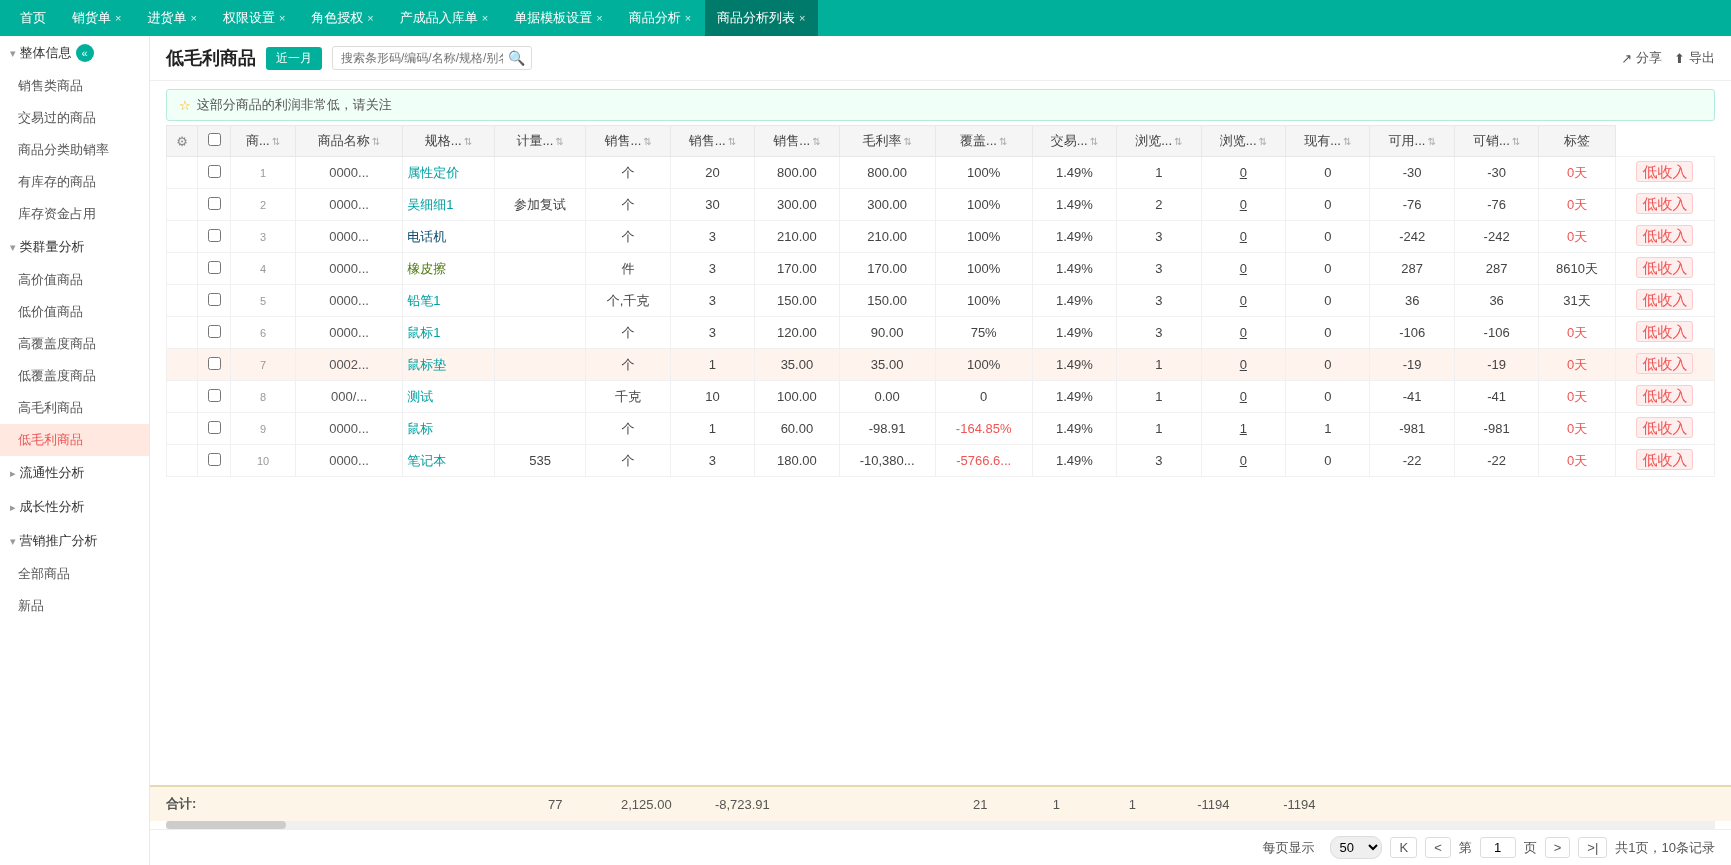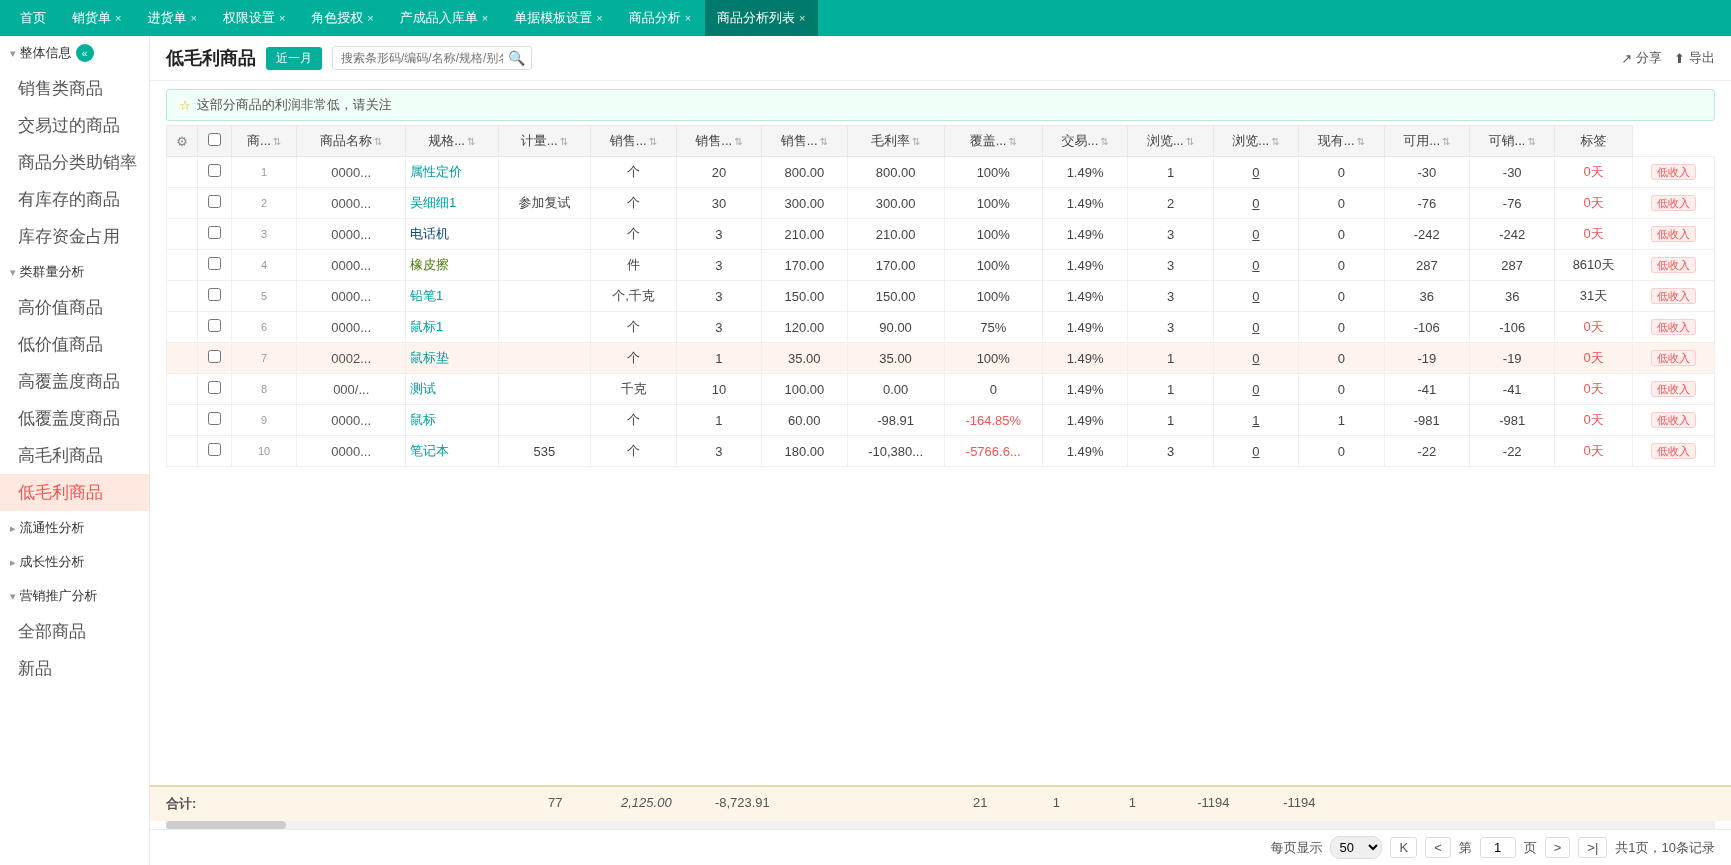--- a/index.html
+++ b/index.html
@@ -47,21 +47,21 @@
       padding: 8px 10px;
       color: #333;
       font-size: 13px;
       cursor: pointer;
     }
     .sidebar-group-header .arrow { margin-right: 4px; color: #999; font-size: 11px; }
     .sidebar-item {
       padding: 7px 10px 7px 18px;
       color: #555;
       cursor: pointer;
-      font-size: 17px;
+      font-size: 13px;
     }
     .sidebar-item.active { background: #ffe8e0; color: #e55; }
 
     
     .content-area {
       flex: 1;
       display: flex;
       flex-direction: column;
       overflow: hidden;
       background: #fff;
@@ -179,50 +179,52 @@
       white-space: nowrap;
     }
     tbody td.text-left { text-align: left; }
     tbody td.red { color: #e55; }
     .tag-badge {
       background: #ffeeee;
       color: #e55;
       border: 1px solid #ffcccc;
       border-radius: 3px;
       padding: 1px 5px;
-      font-size: 11px;
+      font-size: 15px;
     }
     .underline-link { text-decoration: underline; cursor: pointer; color: #444; }
 
     
     .table-footer {
       background: #fdf6e8;
       border-top: 2px solid #e8d8b0;
       padding: 8px 16px;
       display: flex;
+      align-items: center;
       font-size: 13px;
       color: #555;
     }
     .footer-label { font-weight: bold; margin-right: 20px; }
 
     
     .pagination-bar {
       display: flex;
       align-items: center;
       justify-content: flex-end;
       padding: 6px 16px;
       gap: 8px;
       border-top: 1px solid #eee;
       font-size: 12px;
       color: #555;
     }
     .pagination-bar select {
       border: 1px solid #ddd;
       border-radius: 10px;
       padding: 2px 4px;
+      margin-left: 8px;
     }
     .pagination-bar .pg-btn {
       border: 1px solid #ddd;
       background: #fff;
       padding: 2px 8px;
       border-radius: 3px;
       cursor: pointer;
       color: #555;
     }
     .page-input {
@@ -655,21 +657,21 @@
     </div>
 
     <div class="table-footer">
       <span class="footer-label">合计:</span>
       <div style="display:flex; gap:16px; flex:1; font-size:12px;">
         <div style="width:30px;"></div>
         <div style="width:60px;"></div>
         <div style="width:100px;"></div>
         <div style="width:50px;"></div>
         <div style="width:70px; text-align:center;">77</div>
-        <div style="width:80px; text-align:center;font-style:italic;">2,125.00</div>
+        <div style="width:80px; text-align:center;">2,125.00</div>
         <div style="width:80px; text-align:center;">-8,723.91</div>
         <div style="width:60px;"></div>
         <div style="width:60px;"></div>
         <div style="width:60px; text-align:center;">21</div>
         <div style="width:60px; text-align:center;">1</div>
         <div style="width:60px; text-align:center;">1</div>
         <div style="width:70px; text-align:center;">-1194</div>
         <div style="width:70px; text-align:center;">-1194</div>
       </div>
     </div>

